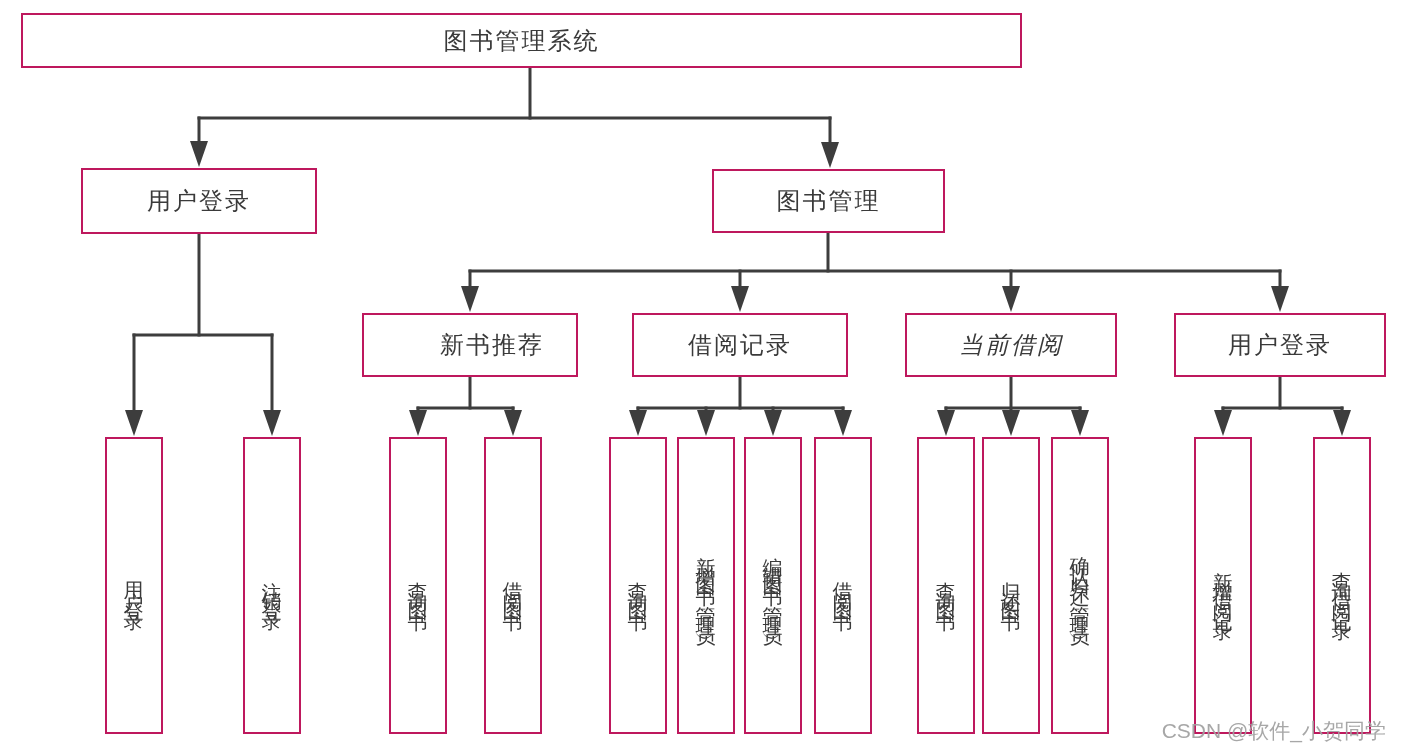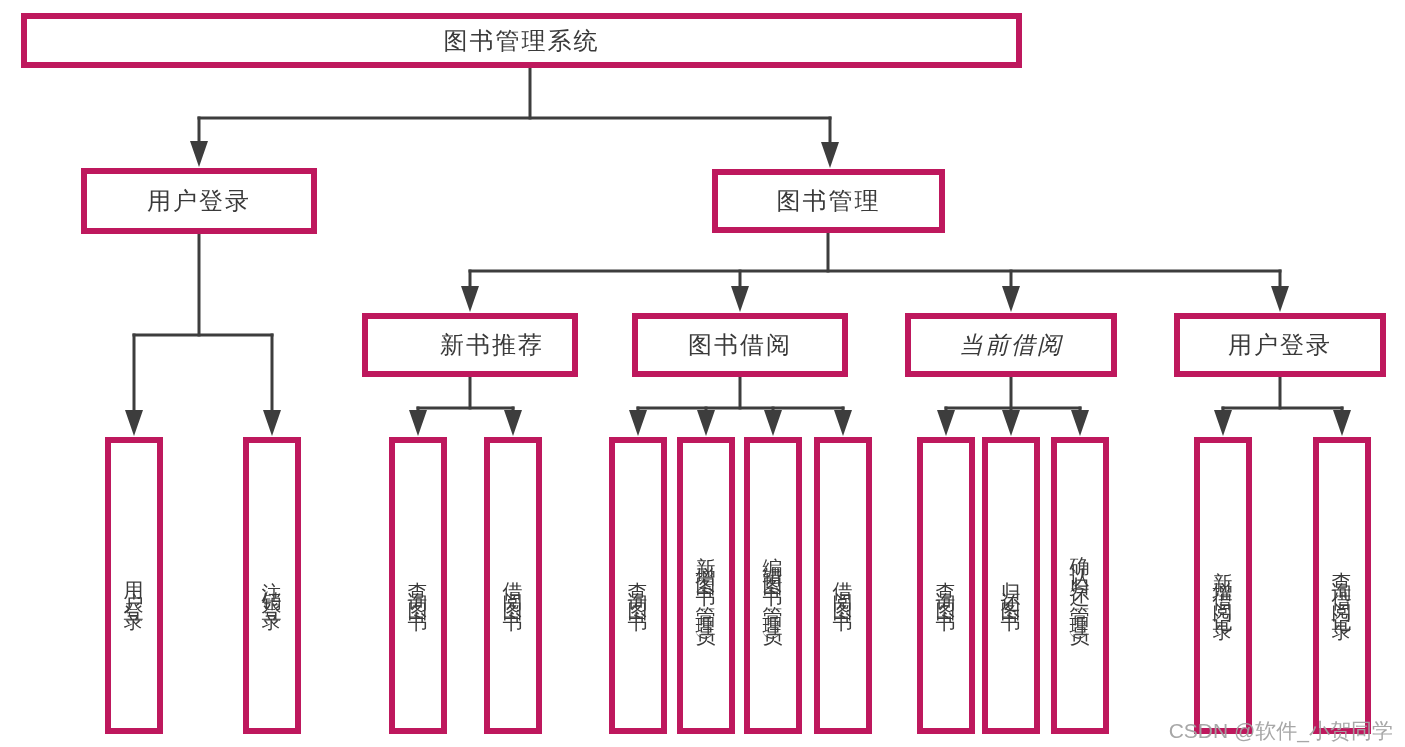--- a/index.html
+++ b/index.html
@@ -13,21 +13,21 @@
   }
   svg.connectors {
     position: absolute;
     left: 0; top: 0;
     width: 1405px; height: 747px;
     z-index: 1;
   }
   .box {
     position: absolute;
     box-sizing: border-box;
-    border: 6px solid #be185d;
+    border: 2px solid #be185d;
     background: #ffffff;
     display: flex;
     align-items: center;
     justify-content: center;
     color: #3a3a3a;
     z-index: 2;
   }
   .hnode {
     font-size: 24px;
     letter-spacing: 2px;
@@ -41,21 +41,21 @@
   }
   .leaf span {
     writing-mode: vertical-rl;
     text-orientation: mixed;
     letter-spacing: 10px;
     line-height: 1;
   }
   .watermark {
     position: absolute;
     top: 717px;
-    right: 12px;
+    right: 19px;
     font-size: 21px;
     color: rgba(162,162,162,0.95);
     z-index: 3;
     white-space: nowrap;
   }
 </style>
 </head>
 <body>
 
 <div class="canvas">
@@ -141,21 +141,21 @@
       <use href="#ah" transform="translate(1342,436)"></use>
     </g>
   </svg>
 
   <div class="box hnode" style="left:21px; top:13px; width:1001px; height:55px;">图书管理系统</div>
 
   <div class="box hnode" style="left:81px; top:168px; width:236px; height:66px;">用户登录</div>
   <div class="box hnode" style="left:712px; top:169px; width:233px; height:64px;text-align:center;">图书管理</div>
 
   <div class="box hnode" style="left:362px; top:313px; width:216px; height:64px;padding-left:44px;">新书推荐</div>
-  <div class="box hnode" style="left:632px; top:313px; width:216px; height:64px;">图书借阅</div>
+  <div class="box hnode" style="left:632px; top:313px; width:216px; height:64px;">借阅记录</div>
   <div class="box hnode" style="left:905px; top:313px; width:212px; height:64px;font-style:italic;">当前借阅</div>
   <div class="box hnode" style="left:1174px; top:313px; width:212px; height:64px;">用户登录</div>
 
   <div class="box leaf" style="left:105px;">
     <span>用户登录</span>
   </div>
   <div class="box leaf" style="left:243px;">
     <span>注销登录</span>
   </div>
 

